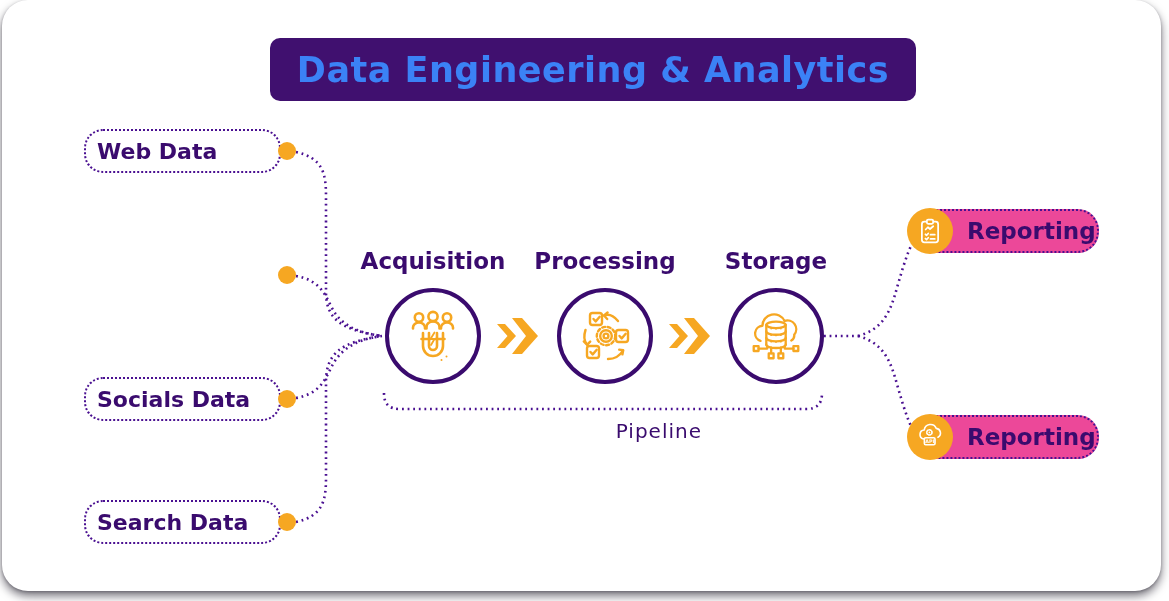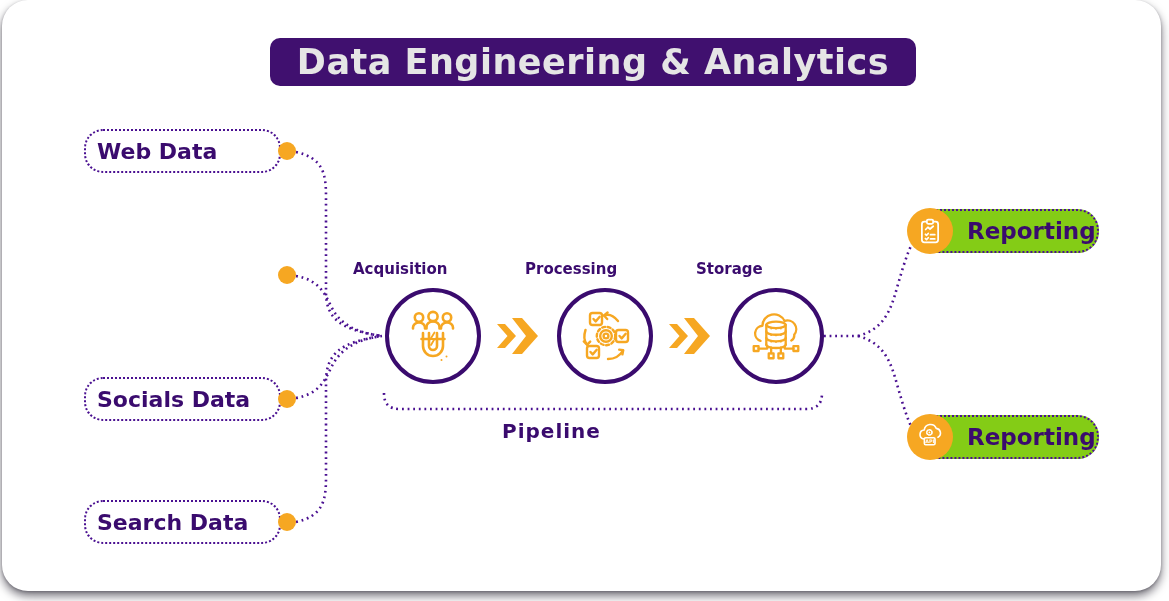--- a/index.html
+++ b/index.html
@@ -8,54 +8,54 @@
     font-family:"DejaVu Sans","Liberation Sans",sans-serif;
     overflow:hidden;
   }
   .card-bg{
     position:absolute;left:2px;top:0;right:8px;bottom:10px;
     background:#ffffff;border-radius:26px;
     box-shadow:0 5px 10px rgba(10,5,20,0.55),0 1px 3px rgba(10,5,20,0.25);
   }
   .connectors{position:absolute;left:0;top:0;}
   .banner{
-    position:absolute;left:270px;top:38px;width:646px;height:48px;
+    position:absolute;left:270px;top:38px;width:646px;height:63px;
     background:#40106F;border-radius:10px;
     display:flex;align-items:center;justify-content:center;
-    color:#e5e5e5;font-size:35px;font-weight:bold;letter-spacing:0.5px;
+    color:#3b82f6;font-size:35px;font-weight:bold;letter-spacing:0.5px;
   }
   .src-box{
     position:absolute;left:84px;width:197px;height:44px;
     border:2px dotted #4A1091;border-radius:19px;
     display:flex;align-items:center;box-sizing:border-box;
     color:#3A0B6E;font-size:22px;font-weight:bold;padding-left:11px;
     background:#fff;
   }
   .src-dot{
     position:absolute;left:278px;width:18px;height:18px;border-radius:50%;
     background:#F6A722;z-index:3;
   }
   .stage-label{
-    position:absolute;top:260px;width:160px;
-    color:#3A0B6E;font-size:15px;font-weight:bold;
+    position:absolute;top:248px;width:160px;text-align:center;
+    color:#3A0B6E;font-size:23px;font-weight:bold;
   }
   .stage-circle{
     position:absolute;top:288px;width:88px;height:88px;border-radius:50%;
     border:4px solid #3A0B6E;background:#ffffff;
     display:flex;align-items:center;justify-content:center;z-index:2;
   }
   .pipeline-label{
-    position:absolute;left:502px;top:419px;width:200px;text-align:left;
-    color:#3A0B6E;font-size:20px;font-weight:bold;letter-spacing:1px;
+    position:absolute;left:502px;top:419px;width:200px;text-align:right;
+    color:#3A0B6E;font-size:20px;font-weight:normal;letter-spacing:1px;
   }
   .rep-box{
     position:absolute;left:915px;width:184px;height:44px;
     border:2px dotted #4A1091;border-radius:21px;box-sizing:border-box;
     display:flex;align-items:center;padding-left:50px;
-    color:#3A0B6E;font-size:23px;font-weight:bold;background:#84cc16;
+    color:#3A0B6E;font-size:23px;font-weight:bold;background:#ec4899;
   }
   .rep-circle{
     position:absolute;left:907px;width:46px;height:46px;border-radius:50%;
     background:#F6A722;display:flex;align-items:center;justify-content:center;
     z-index:3;
   }
 </style>
 </head>
 <body>
 

